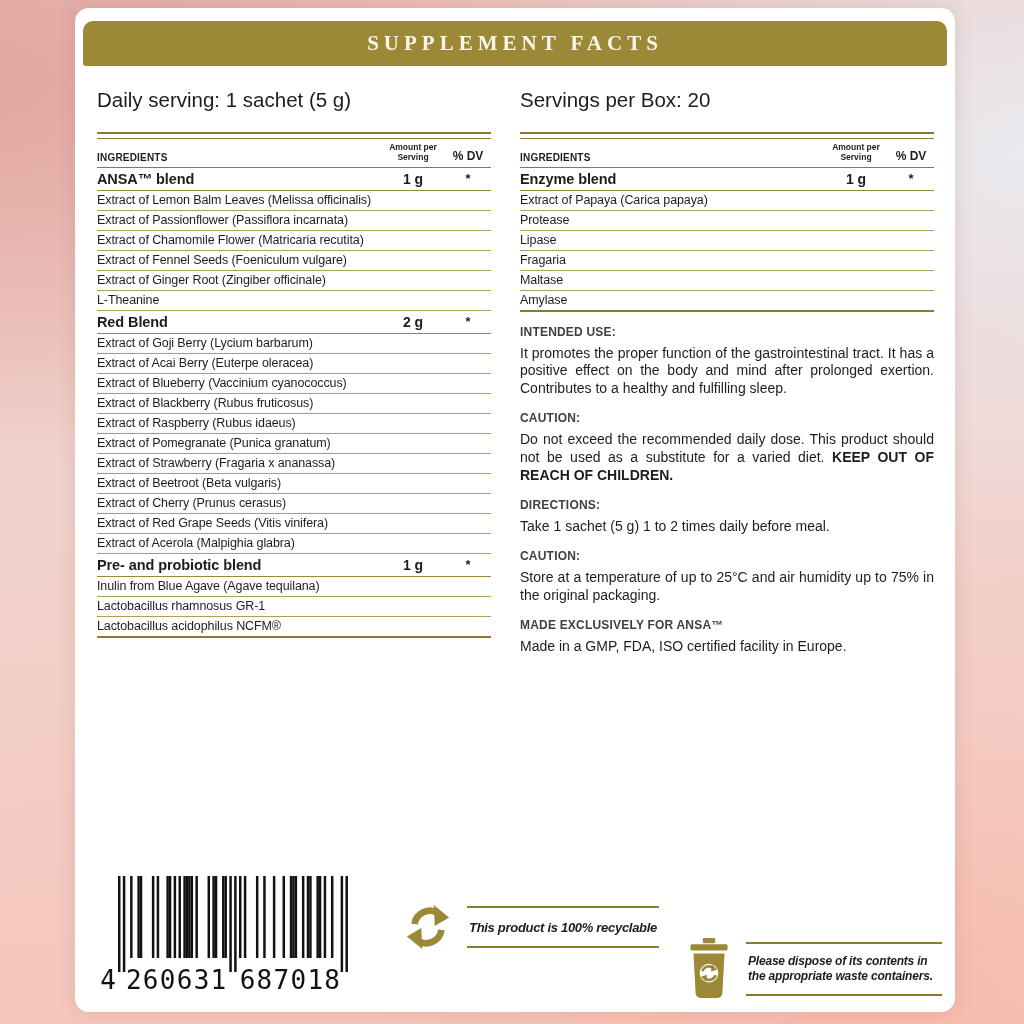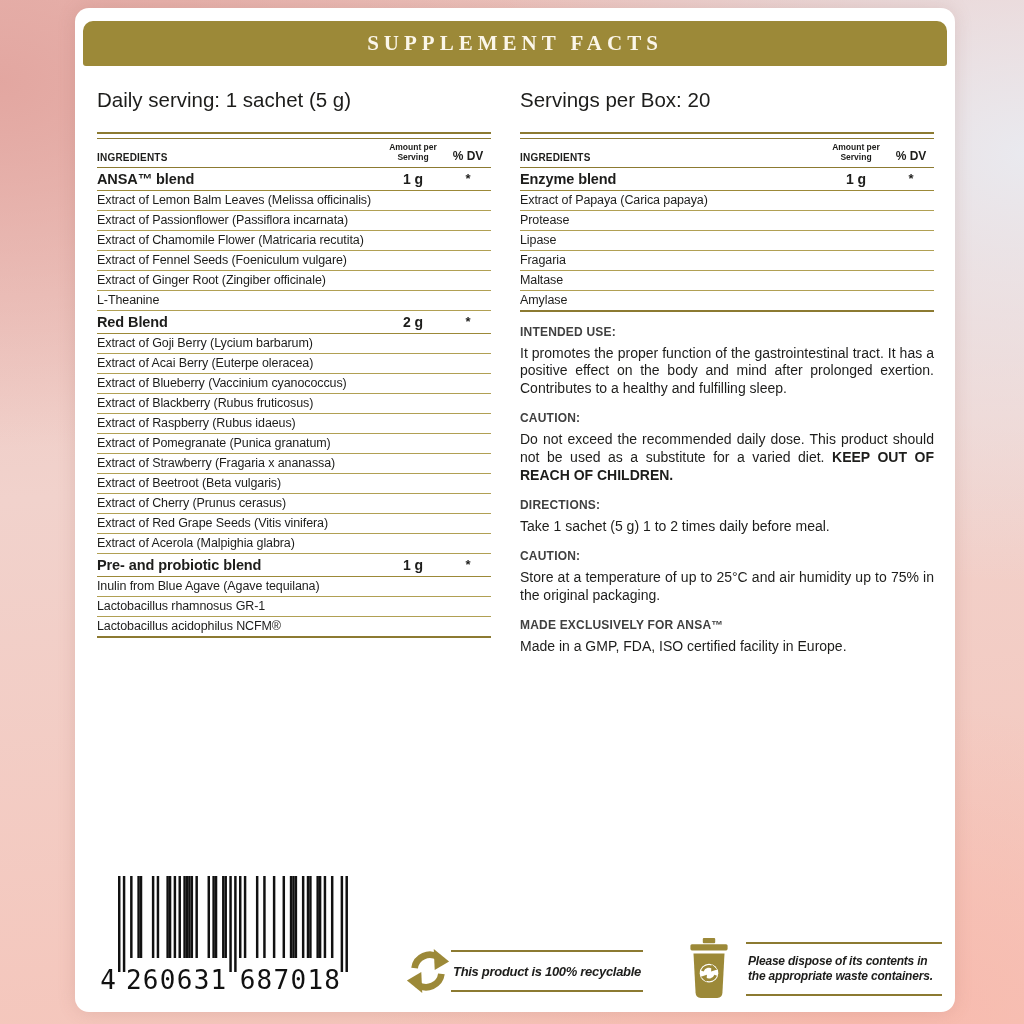--- a/index.html
+++ b/index.html
@@ -44,21 +44,21 @@
   .tbl{border-bottom:2.5px solid #8c7a31;}
   .tbl .row:last-child{border-bottom:none;}
 
   #sections{margin-top:4px;}
   .section h3{color:#404040;font-size:12px;font-weight:bold;margin:13px 0 6px;letter-spacing:.2px;}
   .section p{margin:0;font-size:14px;line-height:1.28;text-align:justify;}
   .section p b{font-weight:bold;}
 
   #barcode{position:absolute;left:25px;top:868px;}
   .footer-group{position:absolute;display:flex;align-items:center;}
-  #recycle-group{left:330px;top:938px;gap:0;}
+  #recycle-group{left:330px;top:894px;gap:16px;}
   #dispose-group{left:612px;top:930px;gap:15px;}
   .note-box{
     border-top:2px solid #8c7a31;border-bottom:2px solid #8c7a31;
     font-style:italic;font-weight:bold;display:flex;align-items:center;
   }
   #recycle-note{width:188px;height:36px;padding:1px 2px;font-size:13px;letter-spacing:-.3px;white-space:nowrap;}
   #dispose-note{width:192px;height:46px;padding:2px 2px;font-size:12px;line-height:1.25;letter-spacing:-.2px;}
 </style>
 </head>
 <body>

